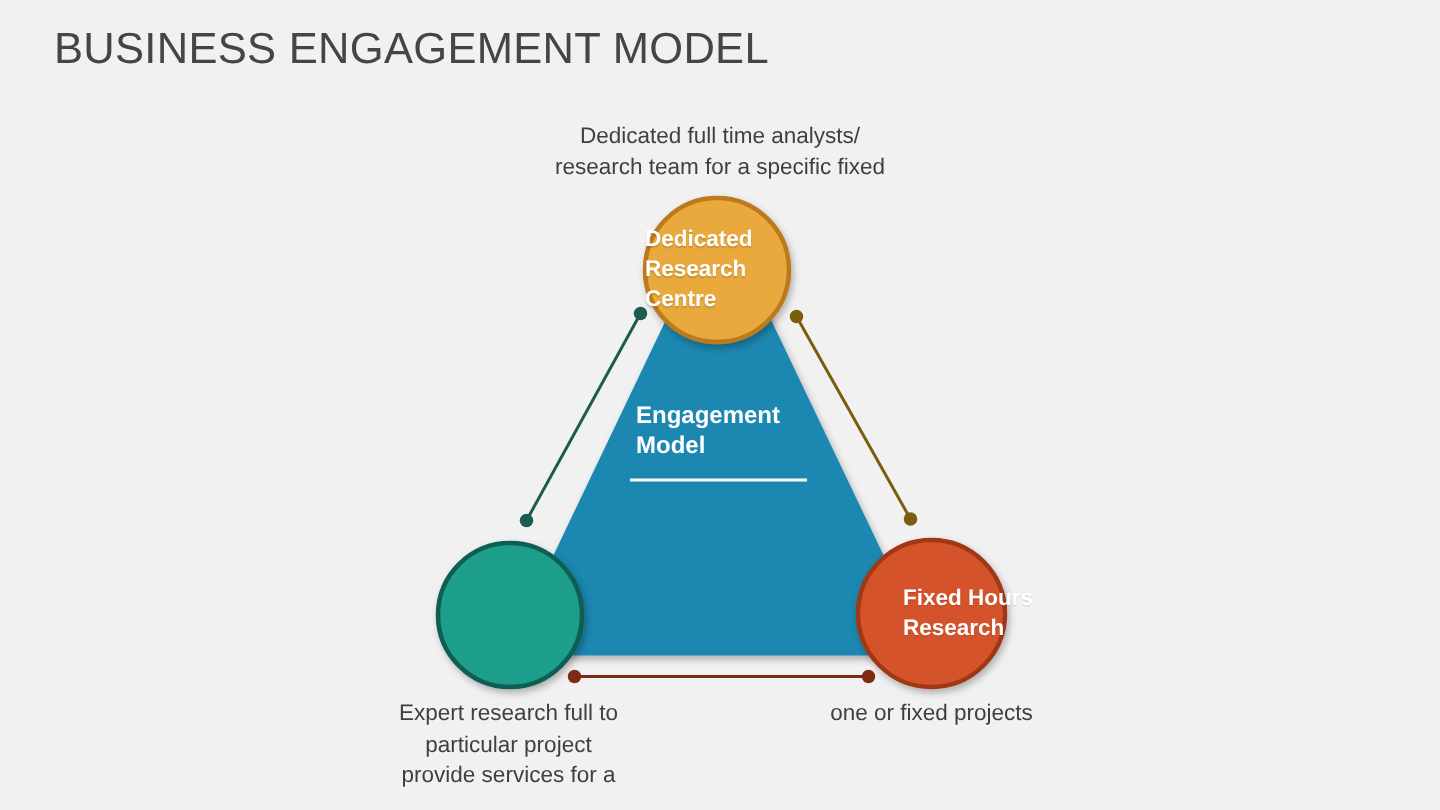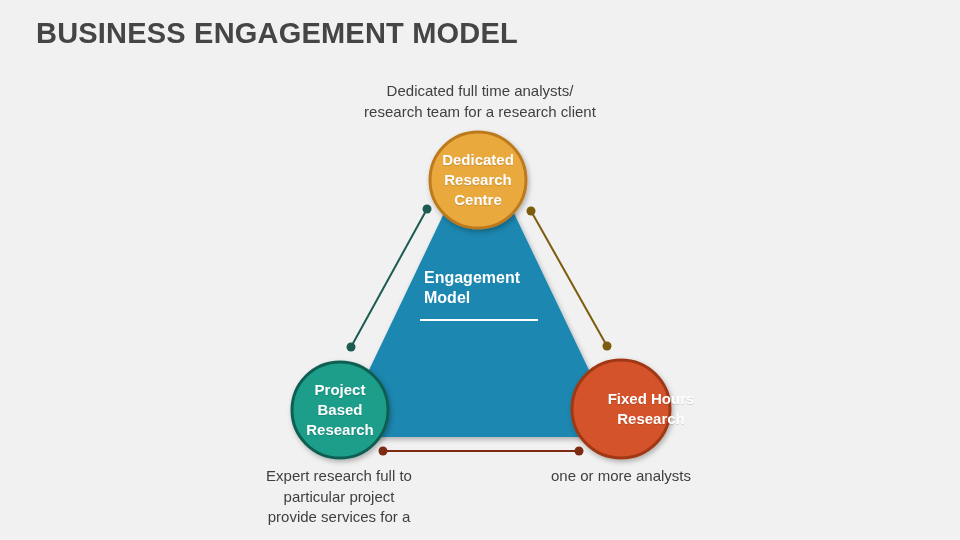--- a/index.html
+++ b/index.html
@@ -9,41 +9,41 @@
     height: 540px;
     background: #F1F1F1;
     font-family: "Liberation Sans", sans-serif;
     overflow: hidden;
   }
   .title {
     position: absolute;
     left: 36px;
     top: 17px;
     font-size: 29px;
-    font-weight: 700;
+    font-weight: 400;
     letter-spacing: 0.2px;
     color: #454545;
   }
   .diagram-svg { position: absolute; left: 0; top: 0; }
   .note {
     position: absolute;
     text-align: center;
     font-size: 15px;
     line-height: 20.5px;
     color: #3F3F3F;
   }
   .note-top   { left: 330px; top: 81px;  width: 300px; }
   .note-left  { left: 219px; top: 466px; width: 240px; }
   .note-right { left: 496px; top: 466px; width: 250px; }
   .circle-label {
     position: absolute;
     display: flex;
     align-items: center;
     justify-content: center;
-    text-align: center;
+    text-align: left;
     color: #FFFFFF;
     font-weight: 700;
     font-size: 15px;
     line-height: 20px;
     text-shadow: 0 1px 1px rgba(0,0,0,0.15);
   }
   .label-top   { left: 430px; top: 132px; width: 96px; height: 96px; }
   .label-left  { left: 292px; top: 362px; width: 96px; height: 96px; }
   .label-right { left: 572px; top: 360px; width: 98px; height: 98px; margin-left: 30px; }
   .triangle-content {
@@ -107,36 +107,35 @@
       <circle cx="383" cy="451" r="4.5" fill="#7E2B14"></circle>
       <circle cx="579" cy="451" r="4.5" fill="#7E2B14"></circle>
     </g>
 
     <circle cx="478" cy="180" r="48" stroke-width="3" filter="url(#softShadow)" fill="#E9A93C" stroke="#BD7A1F"></circle>
     <circle cx="340" cy="410" r="48" stroke-width="3" filter="url(#softShadow)" fill="#1F9E8B" stroke="#115E52"></circle>
     <circle cx="621" cy="409" r="49" stroke-width="3" filter="url(#softShadow)" fill="#D5532A" stroke="#A03916"></circle>
   </svg>
 
   <div class="circle-label label-top">Dedicated Research Centre</div>
-  <div class="circle-label label-left">Project Based Research</div>
   <div class="circle-label label-right">Fixed Hours Research</div>
 
   <div class="triangle-content">
     <div class="triangle-heading">Engagement Model</div>
     <div class="triangle-divider"></div>
   </div>
 
   <div class="note note-top">
     <div>Dedicated full time analysts/</div>
-    <div>research team for a research client</div>
+    <div>research team for a specific fixed</div>
   </div>
 
   <div class="note note-left">
     <div>Expert research full to</div>
     <div>particular project</div>
     <div>provide services for a</div>
   </div>
 
   <div class="note note-right">
-    <div>one or more analysts</div>
+    <div>one or fixed projects</div>
   </div>
 
 </div>
 
 </body></html>

